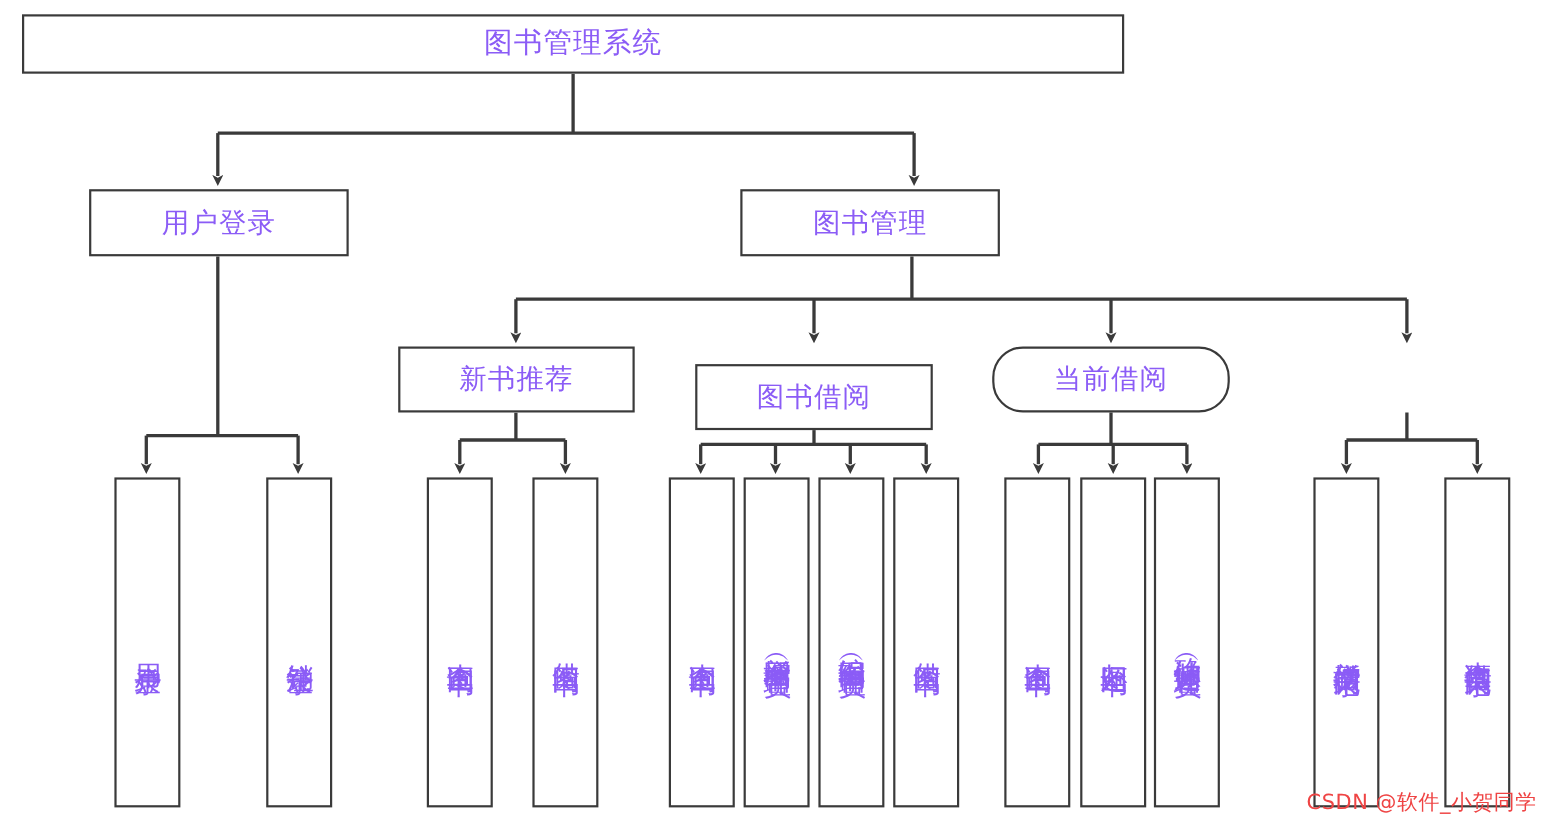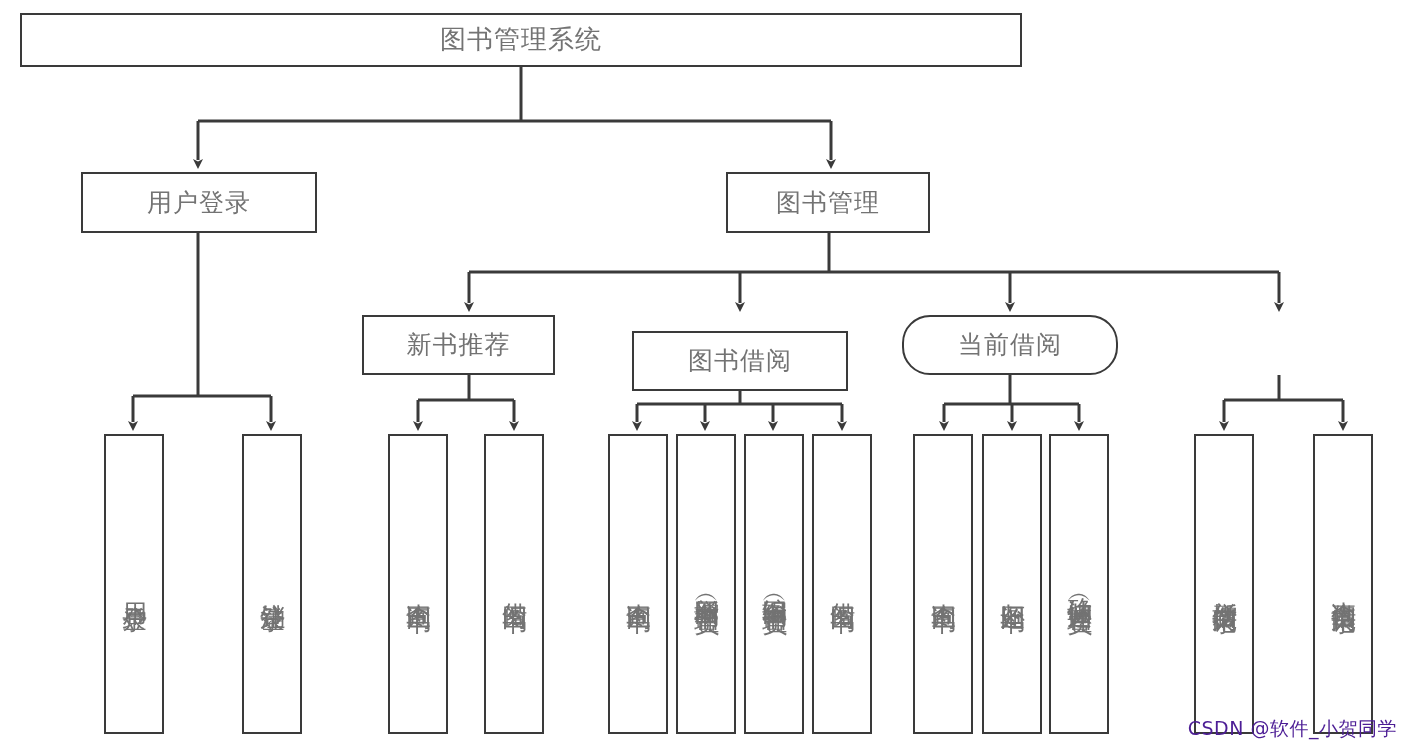--- a/index.html
+++ b/index.html
@@ -18,21 +18,21 @@
     overflow: hidden;
   }
   .node {
     position: absolute;
     box-sizing: border-box;
     border: 2.5px solid #3a3a3a;
     background: #ffffff;
     display: flex;
     align-items: center;
     justify-content: center;
-    color: #737373;
+    color: #8b5cf6;
   }
   .node.horiz {
     font-size: 25px;
     letter-spacing: 1px;
     line-height: 1.2;
   }
   .node.title {
     font-size: 26px;
   }
   .node.vert {
@@ -55,21 +55,21 @@
     top: 0;
     width: 1405px;
     height: 747px;
     pointer-events: none;
   }
   .watermark {
     position: absolute;
     right: 8px;
     bottom: 5px;
     font-size: 19px;
-    color: #4c1d95;
+    color: #ef4444;
     letter-spacing: 0.5px;
     white-space: nowrap;
   }
 </style>
 </head>
 <body>
 
 <div id="canvas">
 
   <svg class="edges" viewBox="0 0 1405 747">
@@ -122,25 +122,25 @@
     </g>
   </svg>
 
   <div class="node horiz title" style="left:20px; top:13px; width:1002px; height:54px;">
     <span>图书管理系统</span>
   </div>
 
   <div class="node horiz" style="left:81px; top:172px; width:236px; height:61px;">
     <span>用户登录</span>
   </div>
-  <div class="node horiz" style="left:726px; top:172px; width:204px; height:61px;text-align:center;">
+  <div class="node horiz" style="left:673px; top:172px; width:236px; height:61px;text-align:center;">
     <span>图书管理</span>
   </div>
 
-  <div class="node horiz" style="left:362px; top:315px; width:193px; height:60px;">
+  <div class="node horiz" style="left:362px; top:315px; width:215px; height:60px;">
     <span>新书推荐</span>
   </div>
   <div class="node horiz" style="left:632px; top:331px; width:216px; height:60px;">
     <span>图书借阅</span>
   </div>
   <div class="node horiz" style="left:902px; top:315px; width:216px; height:60px;border-radius:28px;">
     <span>当前借阅</span>
   </div>
 
   <div class="node vert" style="left:104px; top:434px; width:60px; height:300px;">

